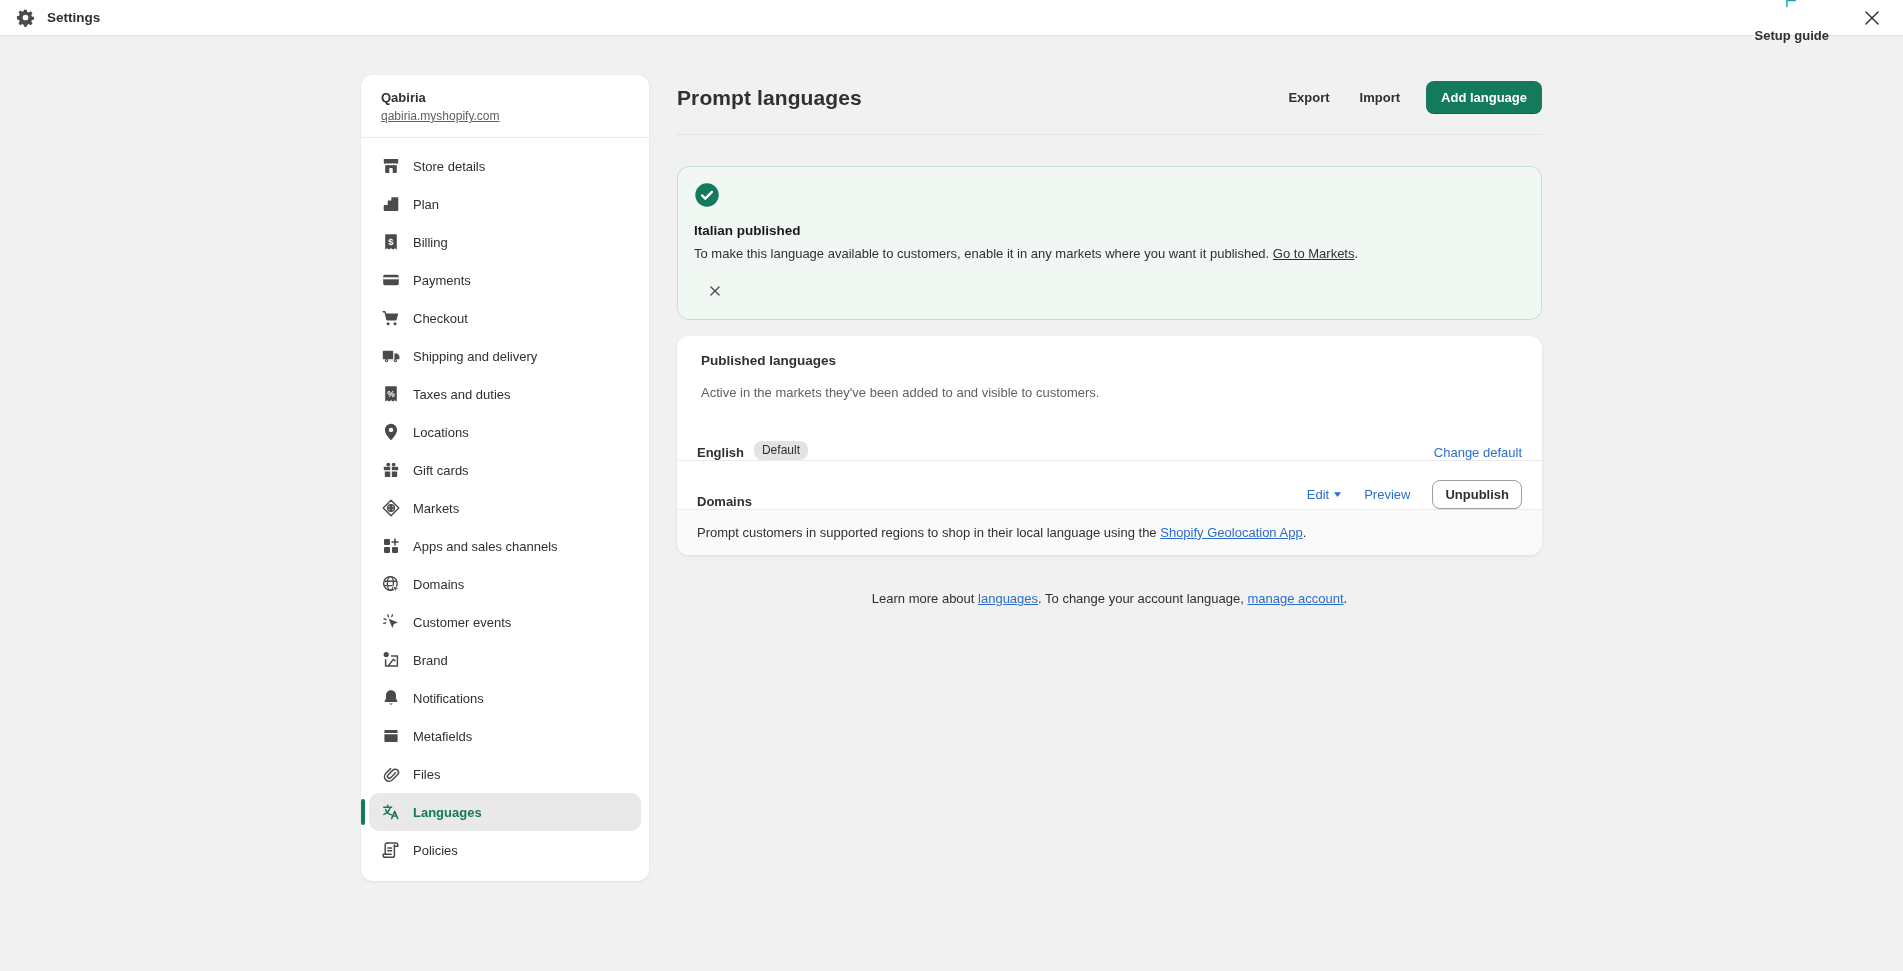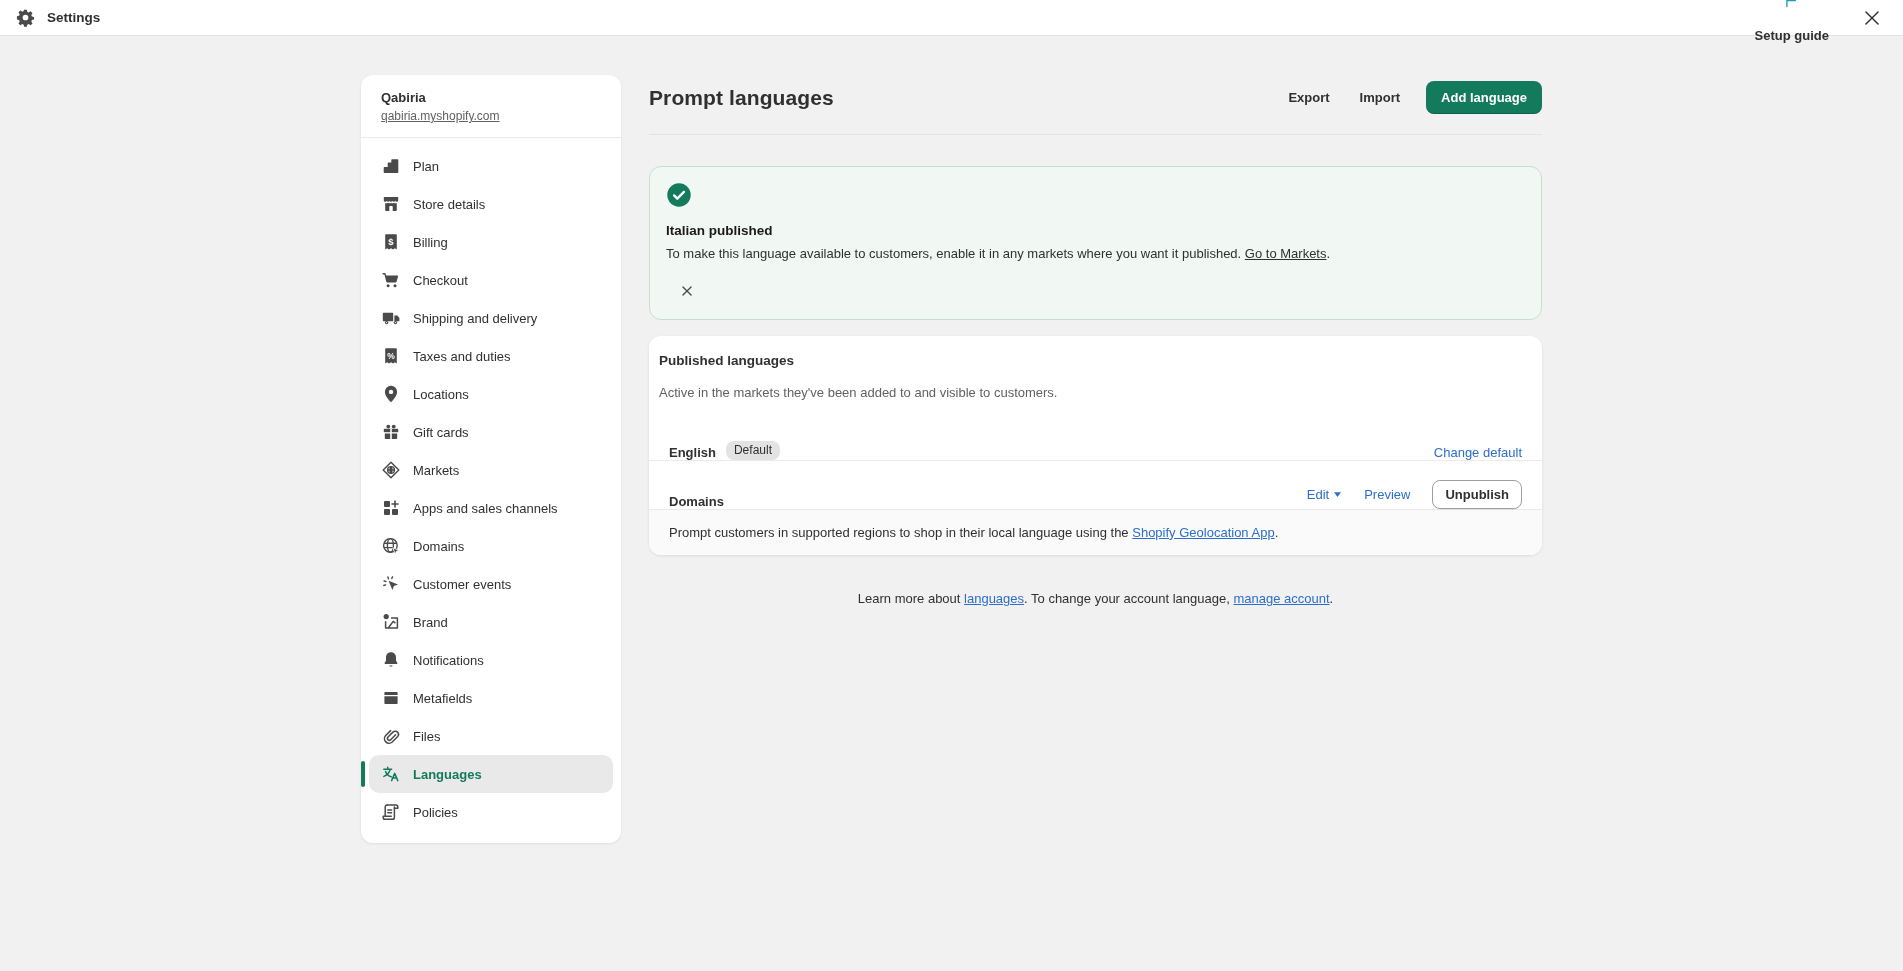--- a/index.html
+++ b/index.html
@@ -15,21 +15,21 @@
   .topbar-right { margin-left:auto; display:flex; align-items:center; gap:28px; }
   .setup-guide { display:flex; align-items:center; gap:19px; font-size:13px; font-weight:600;
                  color:#303030; cursor:pointer; background:none; border:none; font-family:inherit;flex-direction:column; }
   .icon-btn { background:none; border:none; cursor:pointer; display:flex; align-items:center; padding:4px; }
 
   
   .content-wrap { display:flex; justify-content:center; padding-top:39px; }
   .container { width:1181px; display:flex; gap:28px; align-items:flex-start; }
 
   
-  .sidebar { width:260px; background:#fff; border-radius:12px;
+  .sidebar { width:288px; background:#fff; border-radius:12px;
              box-shadow:0 1px 3px rgba(0,0,0,.08); overflow:hidden; }
   .sidebar-header { padding:15px 16px 13px 20px; border-bottom:1px solid #ebebeb; }
   .store-name { font-size:13px; font-weight:700; color:#303030; }
   .store-domain { display:inline-block; margin-top:4px; font-size:12px; color:#616161;
                   text-decoration:underline; cursor:pointer; }
   .nav { list-style:none; padding:9px 8px 12px; }
   .nav li { position:relative; height:38px; display:flex; align-items:center; gap:12px;
             padding:0 12px; border-radius:10px; font-size:13px; font-weight:500;
             color:#303030; cursor:pointer; }
   .nav li .ic { width:20px; height:20px; display:flex; align-items:center; justify-content:center;
@@ -56,21 +56,21 @@
             padding:15px 16px; display:flex; align-items:flex-start; gap:14px;flex-direction:column; }
   .banner-icon { flex:0 0 26px; height:26px; }
   .banner-body { flex:1; padding-top:1px; }
   .banner-title { font-size:13.5px; font-weight:650; color:#1a1a1a; }
   .banner-desc { margin-top:7px; font-size:13px; color:#303030; line-height:1.45; }
   .banner-desc a { color:#303030; text-decoration:underline; cursor:pointer; }
   .banner-close { margin-left:8px; }
 
   
   .card { margin-top:16px; background:#fff; border-radius:12px; box-shadow:0 1px 3px rgba(0,0,0,.09); overflow:hidden; }
-  .card-head { padding:17px 10px 2px; }
+  .card-head { padding:17px 24px 2px; }
   .card-title { font-size:13.5px; font-weight:650; color:#303030; }
   .card-desc { margin-top:17px; font-size:13px; color:#616161; }
   .lang-rows { margin-top:9px; }
   .lang-row { display:flex; align-items:flex-end; height:49px; padding:0 20px; }
   .lang-row + .lang-row { border-top:1px solid #ebebeb; }
   .lang-name { font-size:13px; font-weight:650; color:#303030; }
   .badge { margin-left:10px; background:#e3e3e3; color:#303030; font-size:12px;
            padding:2px 8px 3px; border-radius:8px; }
   .row-actions { margin-left:auto; display:flex; align-items:center; gap:22px; }
   .link { color:#2c6ecb; font-size:13px; text-decoration:none; cursor:pointer; background:none;
@@ -125,42 +125,51 @@
 
       <aside class="sidebar">
         <div class="sidebar-header">
           <div class="store-name">Qabiria</div>
           <a class="store-domain">qabiria.myshopify.com</a>
         </div>
         <ul class="nav">
           <li>
             <span class="ic">
                 <svg width="20" height="20" viewBox="0 0 20 20" fill="currentColor">
-                  <path d="M10.3 3.2h6c.55 0 1 .45 1 1V16c0 .55-.45 1-1 1H3.7c-.55 0-1-.45-1-1v-3.9c0-.55.45-1 1-1h3V7.6c0-.55.45-1 1-1h2.6V4.2c0-.55.45-1 1-1z"></path>
-                </svg>
-              </span>
-            <span>Plan</span>
-          </li>
-          <li>
-            <span class="ic">
-                <svg width="20" height="20" viewBox="0 0 20 20" fill="currentColor">
                   <path d="M2.8 3h14.4v3.2c0 .9-.73 1.6-1.63 1.6-.6 0-1.12-.33-1.4-.82a1.63 1.63 0 01-1.4.82c-.6 0-1.12-.33-1.4-.82-.28.49-.8.82-1.4.82s-1.12-.33-1.4-.82c-.28.49-.8.82-1.4.82s-1.12-.33-1.4-.82c-.28.49-.8.82-1.4.82-.9 0-1.57-.7-1.57-1.6V3z"></path>
                   <path d="M4.2 9.1V16c0 .55.45 1 1 1h3.1v-3.9c0-.55.45-1 1-1h1.4c.55 0 1 .45 1 1V17h3.1c.55 0 1-.45 1-1V9.1a3.1 3.1 0 01-2.86-.42 3.13 3.13 0 01-2.94.3 3.13 3.13 0 01-2.94-.3 3.1 3.1 0 01-2.86.42z"></path>
                 </svg>
               </span>
             <span>Store details</span>
           </li>
           <li>
             <span class="ic">
                 <svg width="20" height="20" viewBox="0 0 20 20" fill="currentColor">
+                  <path d="M10.3 3.2h6c.55 0 1 .45 1 1V16c0 .55-.45 1-1 1H3.7c-.55 0-1-.45-1-1v-3.9c0-.55.45-1 1-1h3V7.6c0-.55.45-1 1-1h2.6V4.2c0-.55.45-1 1-1z"></path>
+                </svg>
+              </span>
+            <span>Plan</span>
+          </li>
+          <li>
+            <span class="ic">
+                <svg width="20" height="20" viewBox="0 0 20 20" fill="currentColor">
                   <path d="M5.2 2.2h9.6c.55 0 1 .45 1 1v14.3l-1.93-1.15L12 17.5l-2-1.15-2 1.15-1.87-1.15L4.2 17.5V3.2c0-.55.45-1 1-1z"></path>
                   <text x="10" y="12.6" text-anchor="middle" font-size="9.5" font-weight="bold" fill="#fff" font-family="Liberation Sans, sans-serif">$</text>
                 </svg>
               </span>
             <span>Billing</span>
+          </li>
+          <li>
+            <span class="ic">
+                <svg width="20" height="20" viewBox="0 0 20 20" fill="currentColor">
+                  <rect x="2.2" y="4.8" width="15.6" height="10.4" rx="1.6"></rect>
+                  <rect x="2.2" y="7.3" width="15.6" height="2" fill="#fff"></rect>
+                </svg>
+              </span>
+            <span>Payments</span>
           </li>
           <li>
             <span class="ic">
                 <svg width="20" height="20" viewBox="0 0 20 20" fill="currentColor">
                   <path d="M2.2 3a.8.8 0 000 1.6h1.2l1.9 7.2c.12.44.52.75.97.75h8.3c.45 0 .84-.3.96-.73l1.53-5.4a.8.8 0 00-.77-1.02H5.1l-.5-1.8A.8.8 0 003.83 3H2.2z"></path>
                   <circle cx="7.1" cy="15.8" r="1.5"></circle>
                   <circle cx="14" cy="15.8" r="1.5"></circle>
                 </svg>
               </span>
             <span>Checkout</span>

